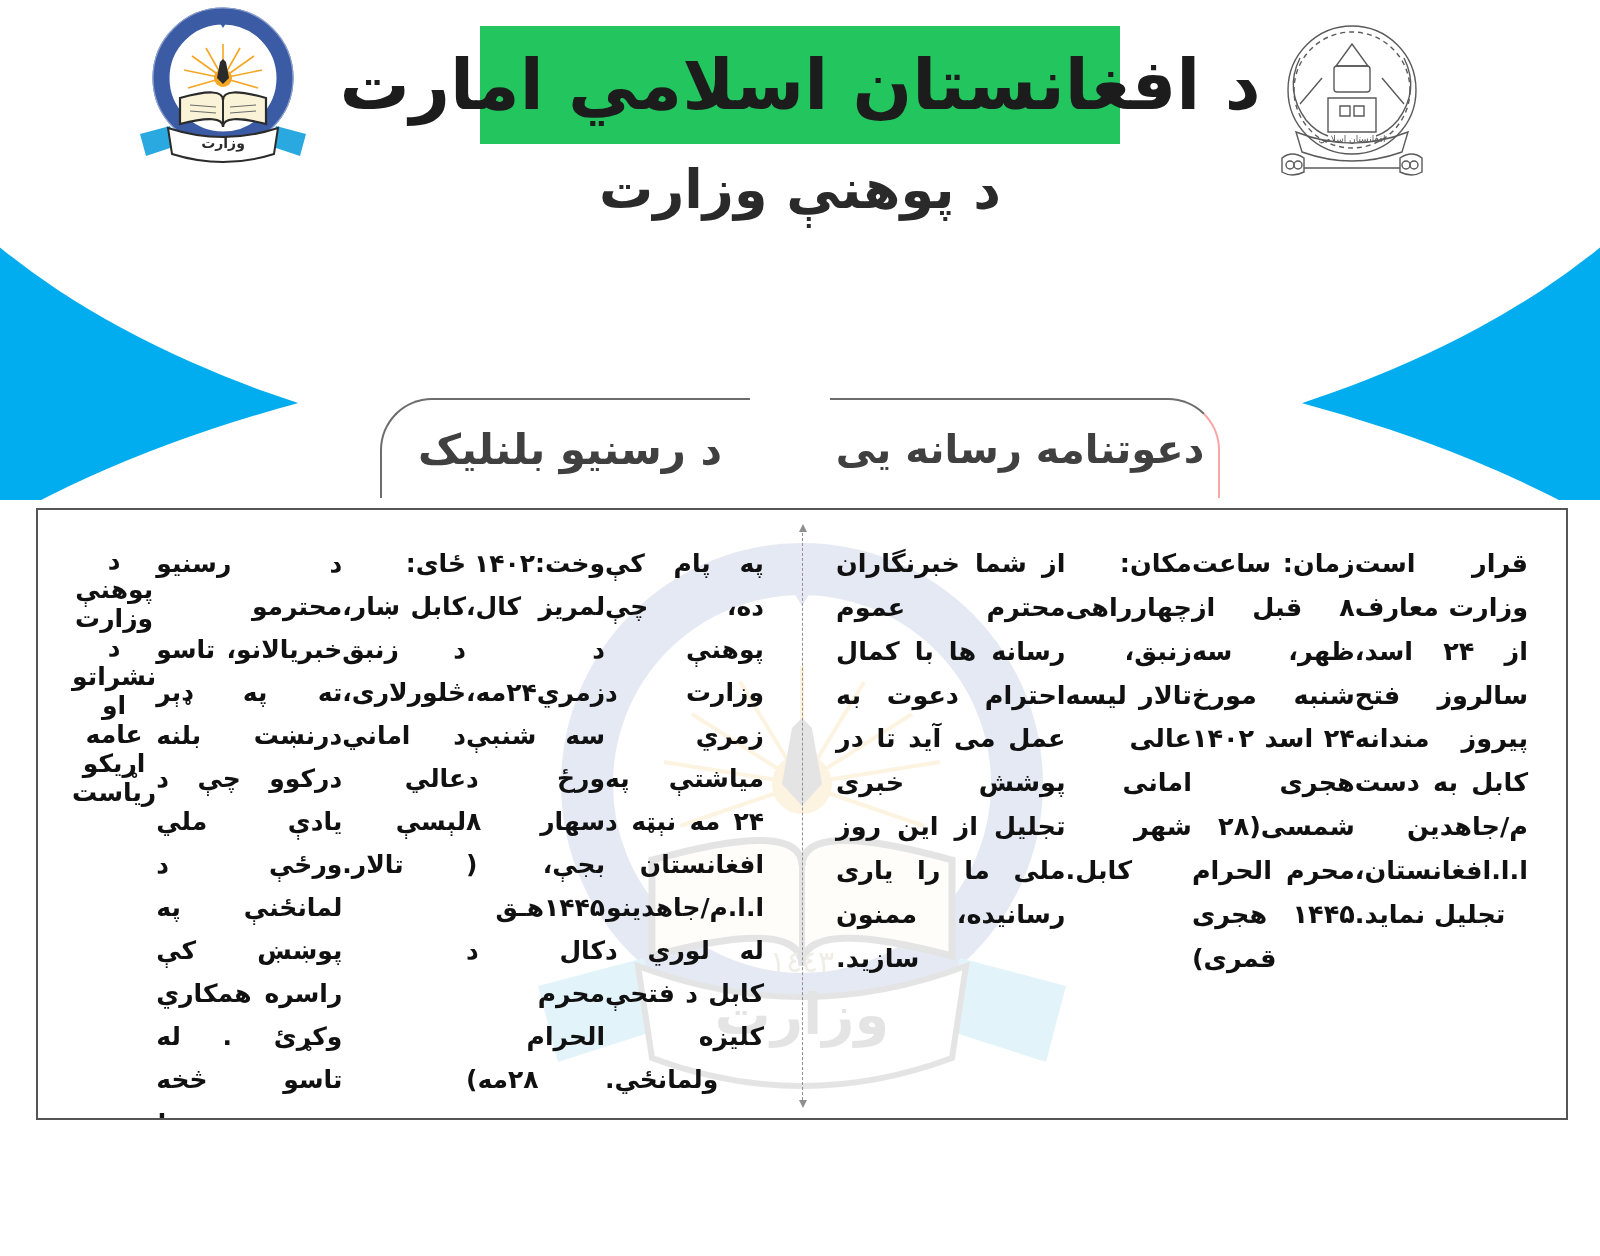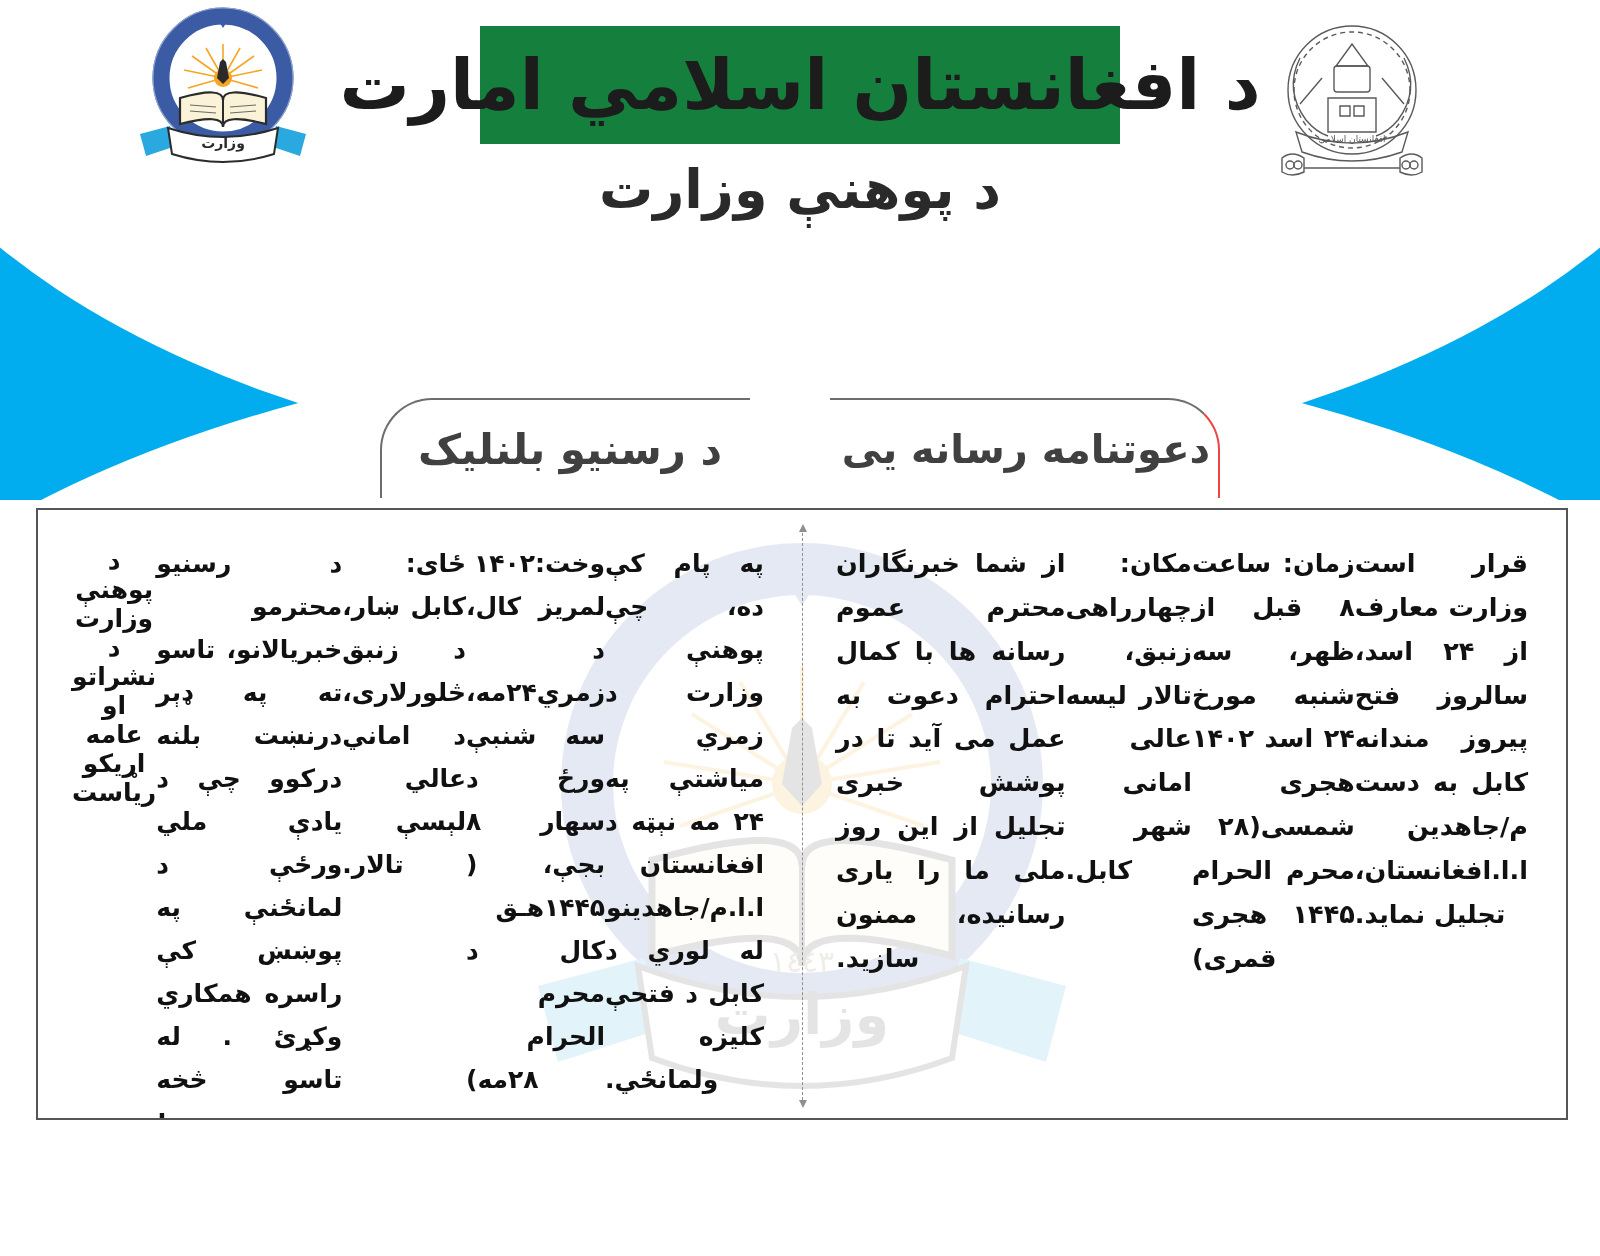--- a/index.html
+++ b/index.html
@@ -18,44 +18,44 @@
   .wave-svg{position:absolute;left:0;top:0;}
 
   
   .header{position:absolute;left:0;top:0;width:1600px;height:260px;z-index:5;}
   .logo-left{position:absolute;left:128px;top:6px;width:190px;height:160px;}
   .logo-right{position:absolute;left:1262px;top:18px;width:180px;height:160px;}
   .title-calli{
     position:absolute;left:480px;top:26px;width:640px;height:118px;
     display:flex;align-items:center;justify-content:center;
     font-size:70px;font-weight:bold;color:#1c1c1c;
-    background:#15803d;
+    background:#22c55e;
     letter-spacing:-2px;
     font-family:"DejaVu Sans","Liberation Sans",sans-serif;
     white-space:nowrap;
   }
   .title-sub{
     position:absolute;left:400px;top:158px;width:800px;
     text-align:center;font-size:54px;font-weight:bold;color:#2a2a2a;
     font-family:"DejaVu Sans","Liberation Sans",sans-serif;
   }
 
   
   .ribbons{position:absolute;top:398px;left:0;width:1600px;height:110px;z-index:6;}
   .ribbon{
     position:absolute;height:100px;background:#ffffff;
     display:flex;align-items:center;
     font-size:40px;font-weight:bold;color:#404040;
     box-sizing:border-box;
   }
   .ribbon-right{
     left:830px;width:390px;
-    border-top:2px solid #6d6d6d;border-right:2px solid #ef4444;
+    border-top:2px solid #6d6d6d;border-right:2px solid #fca5a5;
     border-top-right-radius:52px;
-    justify-content:flex-start;padding-right:8px;
+    justify-content:center;padding-right:8px;
   }
   .ribbon-left{
     left:380px;width:370px;
     border-top:2px solid #6d6d6d;border-left:2px solid #6d6d6d;
     border-top-left-radius:52px;
     justify-content:center;padding-left:8px;
     font-size:42px;
   }
 
   

